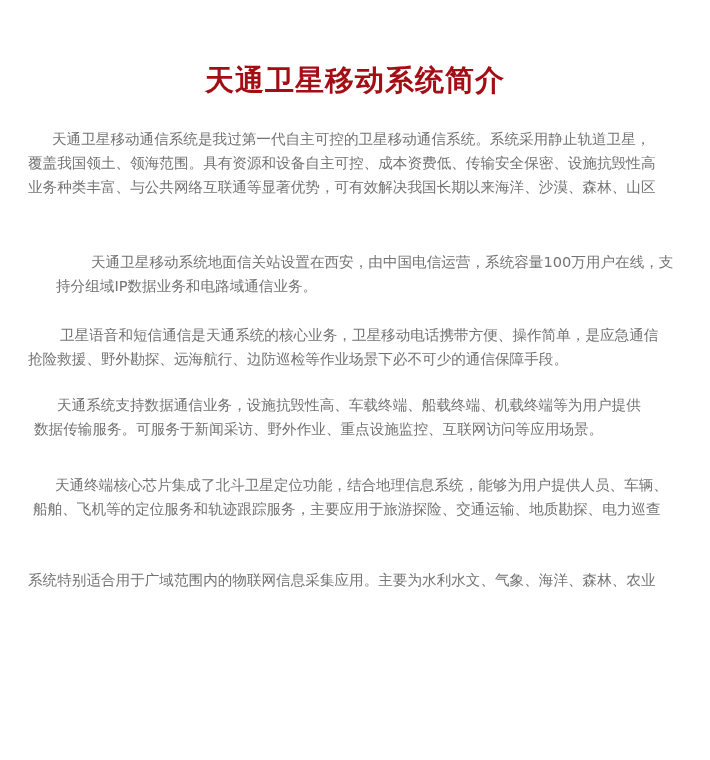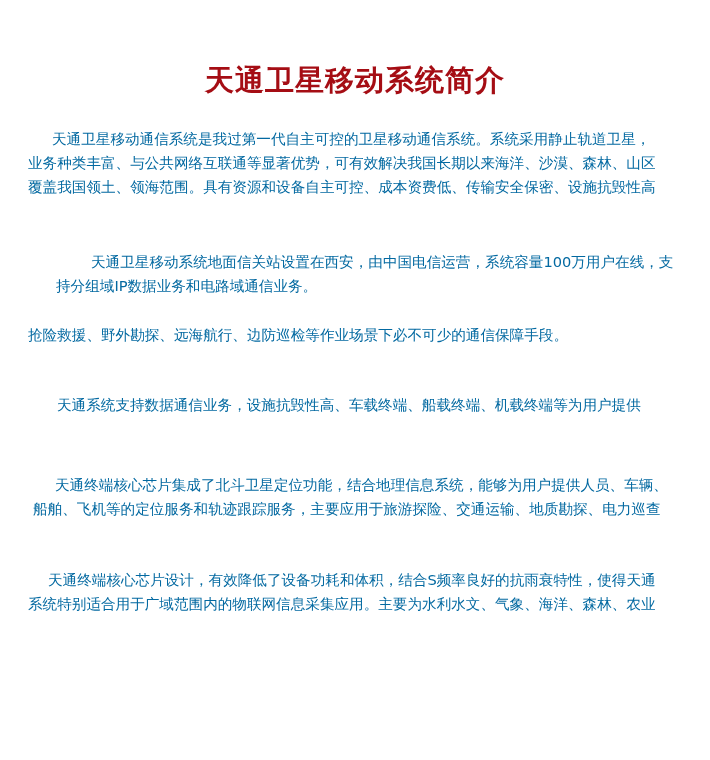--- a/index.html
+++ b/index.html
@@ -24,56 +24,57 @@
       font-weight: bold;
       color: #a50d14;
       letter-spacing: 1px;
       line-height: 40px;
       margin: 0;
     }
     .para {
       position: absolute;
       left: 28px;
       width: 660px;
-      color: #0369a1;
+      color: #737373;
       font-size: 14.6px;
       margin: 0;
     }
     .line {
       display: block;
       white-space: nowrap;
       height: 24px;
       line-height: 24px;
     }
   </style>
 </head>
 <body>
 
 <h1 class="title">天通卫星移动系统简介</h1>
 
 <div class="para" style="top:127px;">
   <span class="line" style="padding-left:24px;">天通卫星移动通信系统是我过第一代自主可控的卫星移动通信系统。系统采用静止轨道卫星，</span>
+  <span class="line">覆盖我国领土、领海范围。具有资源和设备自主可控、成本资费低、传输安全保密、设施抗毁性高</span>
   <span class="line">业务种类丰富、与公共网络互联通等显著优势，可有效解决我国长期以来海洋、沙漠、森林、山区</span>
-  <span class="line">覆盖我国领土、领海范围。具有资源和设备自主可控、成本资费低、传输安全保密、设施抗毁性高</span>
 </div>
 
 <div class="para" style="top:250px;margin-left:28px;">
   <span class="line" style="padding-left:35px;">天通卫星移动系统地面信关站设置在西安，由中国电信运营，系统容量100万用户在线，支</span>
   <span class="line">持分组域IP数据业务和电路域通信业务。</span>
 </div>
 
 <div class="para" style="top:323px;">
+  <span class="line" style="padding-left:32px;">卫星语音和短信通信是天通系统的核心业务，卫星移动电话携带方便、操作简单，是应急通信</span>
   <span class="line">抢险救援、野外勘探、远海航行、边防巡检等作业场景下必不可少的通信保障手段。</span>
 </div>
 
 <div class="para" style="top:393px;">
   <span class="line" style="padding-left:29px;">天通系统支持数据通信业务，设施抗毁性高、车载终端、船载终端、机载终端等为用户提供</span>
+  <span class="line" style="padding-left:6px;">数据传输服务。可服务于新闻采访、野外作业、重点设施监控、互联网访问等应用场景。</span>
 </div>
 
 <div class="para" style="top:473px;">
   <span class="line" style="padding-left:27px;">天通终端核心芯片集成了北斗卫星定位功能，结合地理信息系统，能够为用户提供人员、车辆、</span>
   <span class="line" style="padding-left:5px;">船舶、飞机等的定位服务和轨迹跟踪服务，主要应用于旅游探险、交通运输、地质勘探、电力巡查</span>
 </div>
 
 <div class="para" style="top:568px;">
-  <span class="line" style="padding-left:20px;">天通终端核心芯片设计，有效降低了设备功耗和体积，结合S频率良好的抗雨衰特性，使得天通</span>
   <span class="line">系统特别适合用于广域范围内的物联网信息采集应用。主要为水利水文、气象、海洋、森林、农业</span>
 </div>
 
 </body></html>

